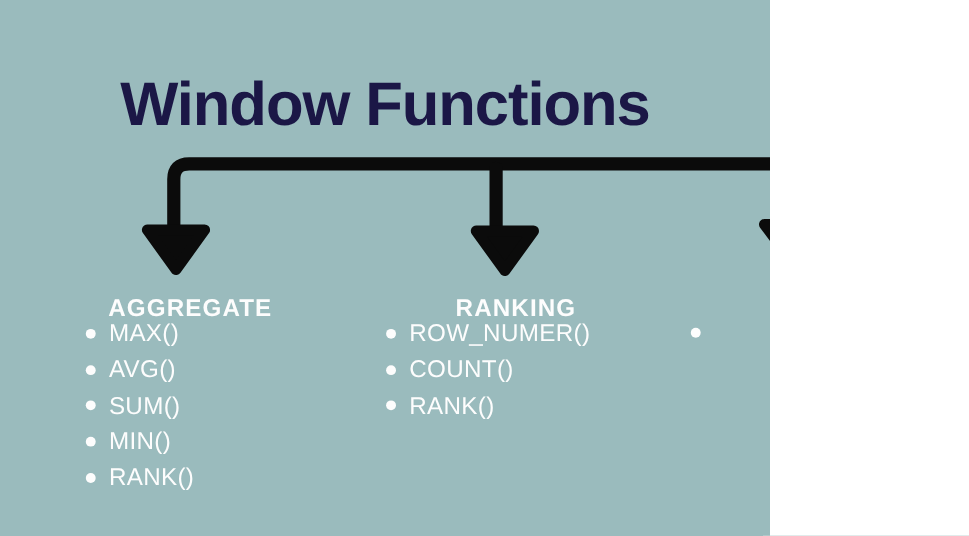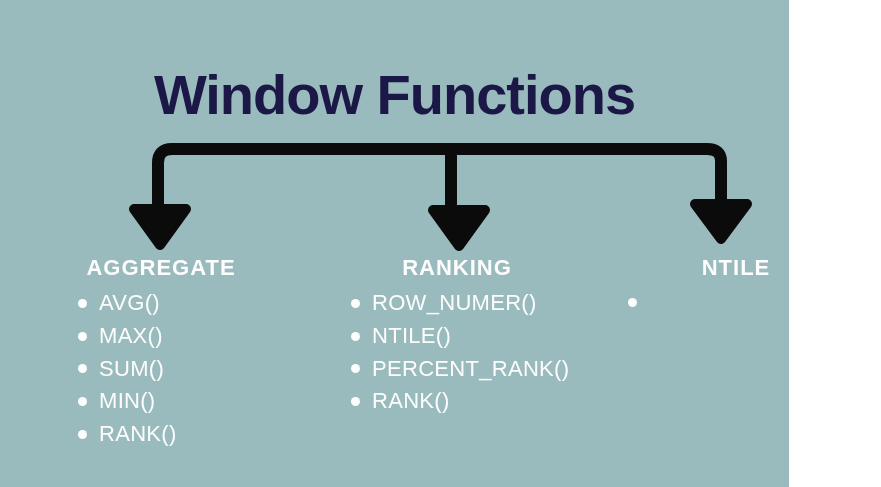--- a/index.html
+++ b/index.html
@@ -1,18 +1,18 @@
 <!DOCTYPE html>
 <html><head>
 <meta charset="utf-8">
 <style>
   html, body { margin: 0; padding: 0; }
   .canvas {
     position: relative;
-    width: 789px;
+    width: 700px;
     height: 487px;
     background: var(--bg, #9ABBBD);
     overflow: hidden;
     font-family: "Liberation Sans", sans-serif;
     text-decoration: underline;
   }
   .title {
     position: absolute;
     top: 62px;
     left: 0;
@@ -38,21 +38,21 @@
     stroke-linejoin: round;
   }
   .connector .arrowhead {
     fill: var(--connector-color, #0B0B0B);
     stroke: var(--connector-color, #0B0B0B);
     stroke-width: 10;
     stroke-linejoin: round;
   }
   .col-header {
     position: absolute;
-    margin: 0;
+    margin: 12px;
     transform: translateX(-50%);
     font-size: 22px;
     font-weight: bold;
     letter-spacing: 1px;
     color: var(--text-color, #FDFDFD);
     white-space: nowrap;
   }
   .hdr-aggregate { left: 161px; top: 255px; }
   .hdr-ranking   { left: 457px; top: 255px; }
   .hdr-value     { left: 736px; top: 255px; }
@@ -96,25 +96,25 @@
     <path class="arrowhead" d="M134 209 L186 209 L160 245 Z"></path>
     <path class="arrowhead" d="M433 210 L485 210 L459 246 Z"></path>
     <path class="arrowhead" d="M695 204 L747 204 L721 239 Z"></path>
   </svg>
 
   <section>
     <h2 class="col-header hdr-aggregate">AGGREGATE</h2>
     <ul class="fn-list list-aggregate">
       <li>
           <span class="dot"></span>
-          <span>AVG()</span>
+          <span>MAX()</span>
         </li>
       <li>
           <span class="dot"></span>
-          <span>MAX()</span>
+          <span>AVG()</span>
         </li>
       <li>
           <span class="dot"></span>
           <span>SUM()</span>
         </li>
       <li>
           <span class="dot"></span>
           <span>MIN()</span>
         </li>
       <li>
@@ -126,25 +126,21 @@
 
   <section>
     <h2 class="col-header hdr-ranking">RANKING</h2>
     <ul class="fn-list list-ranking">
       <li>
           <span class="dot"></span>
           <span>ROW_NUMER()</span>
         </li>
       <li>
           <span class="dot"></span>
-          <span>NTILE()</span>
-        </li>
-      <li>
-          <span class="dot"></span>
-          <span>PERCENT_RANK()</span>
+          <span>COUNT()</span>
         </li>
       <li>
           <span class="dot"></span>
           <span>RANK()</span>
         </li>
     </ul>
   </section>
 
   <section>
     <h2 class="col-header hdr-value">NTILE</h2>

